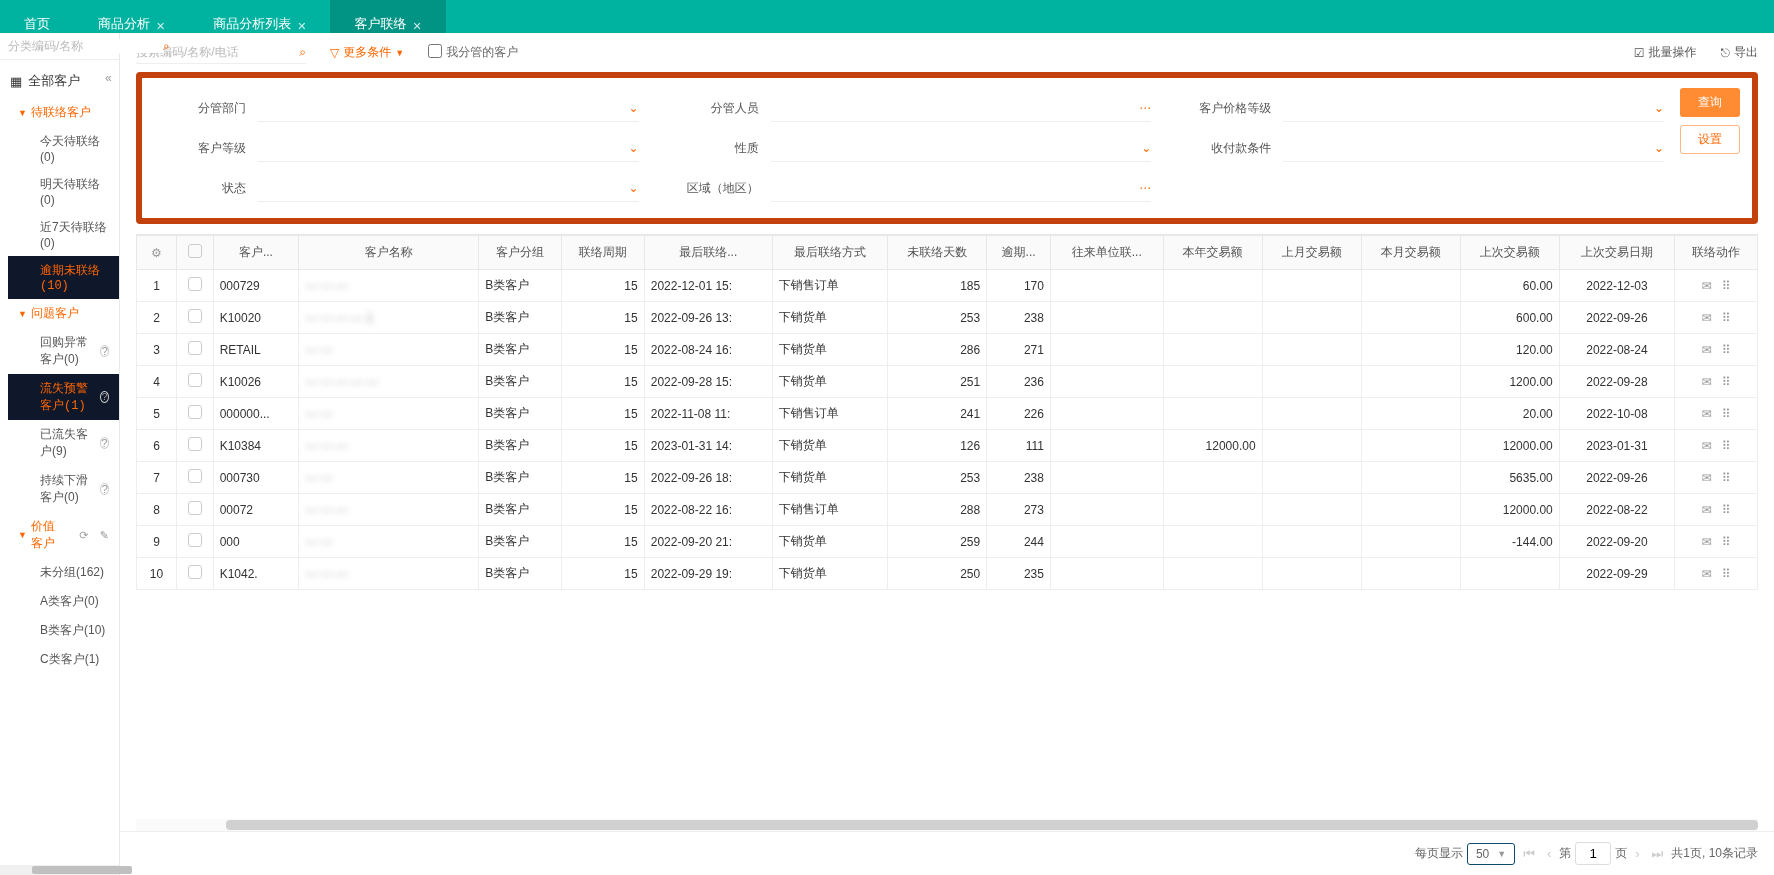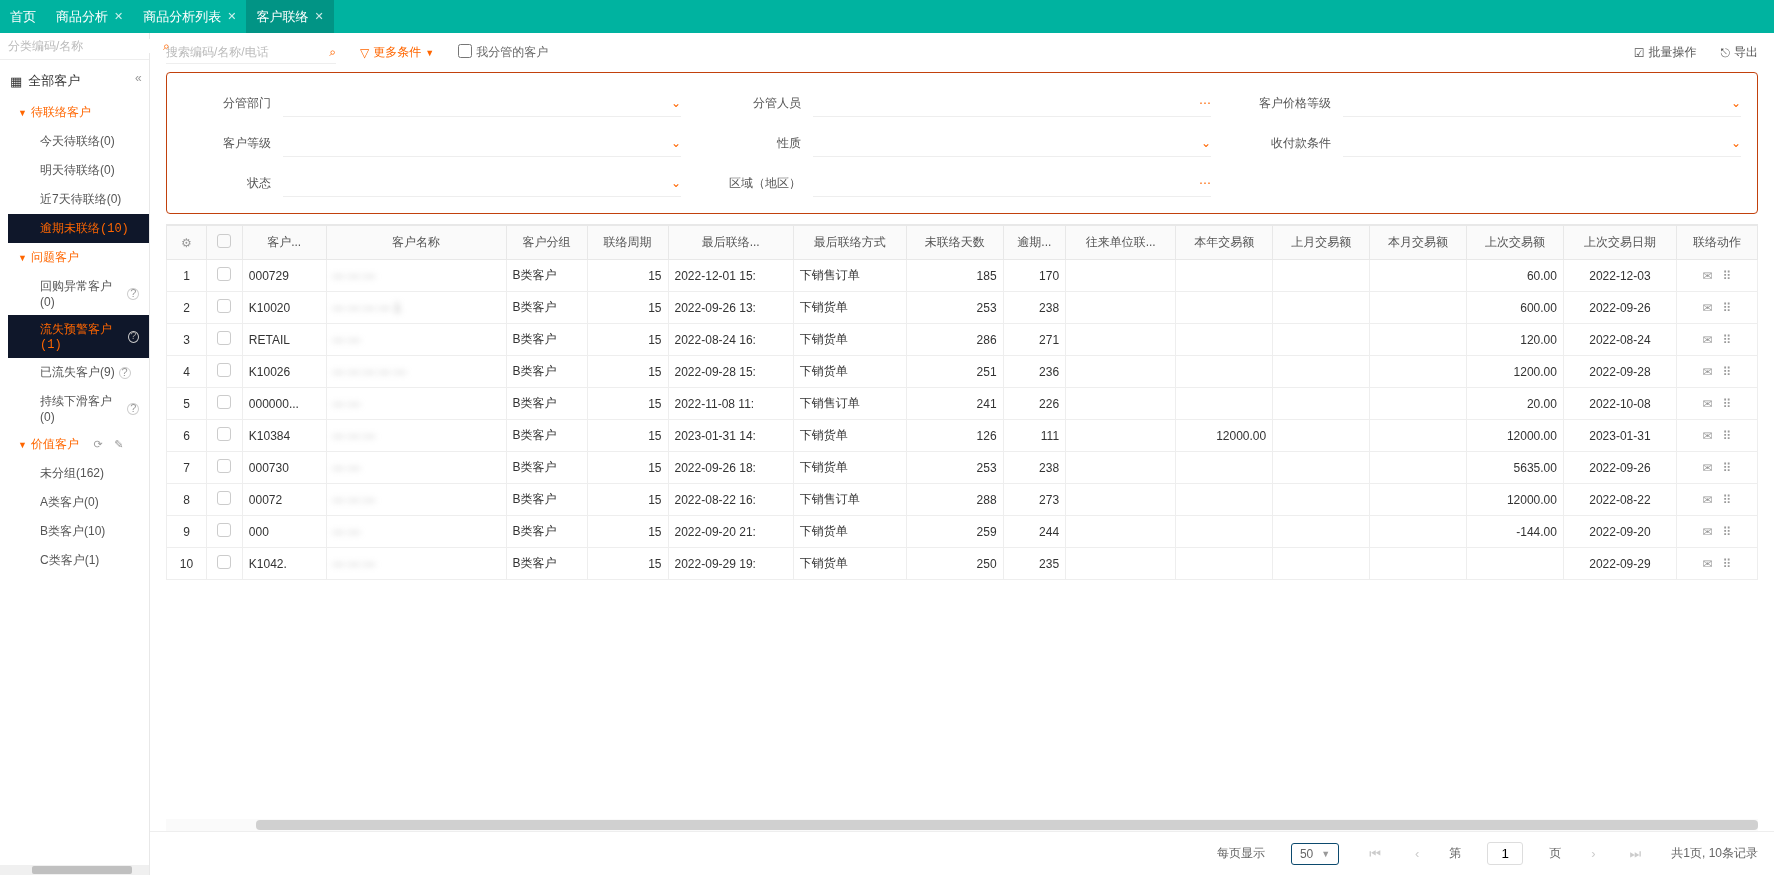--- a/index.html
+++ b/index.html
@@ -1,28 +1,28 @@
 <!DOCTYPE html>
 <html><head>
   <meta charset="utf-8">
   <style>
     * { box-sizing: border-box; margin: 0; padding: 0; }
     body { font-family: "Microsoft YaHei", Arial, sans-serif; font-size: 12px; color: #333; background: #fff; }
     
     
     .top-tabs { display: flex; background: #00b3a0; height: 33px; align-items: stretch; }
-    .top-tab { display: flex; align-items: center; padding: 0 10px; color: #fff; font-size: 13px; cursor: pointer; gap: 6px; }
+    .top-tab { display: flex; align-items: flex-end; padding: 0 24px; color: #fff; font-size: 13px; cursor: pointer; gap: 6px; }
     .top-tab.active { background: #019485; }
     .tab-close { font-size: 11px; opacity: 0.8; }
     
     
     .container { display: flex; height: calc(100vh - 33px); }
     
     
-    .sidebar { width: 150px; border-right: 1px solid #e8e8e8; position: relative; background: #fff; flex-shrink: 0; }
+    .sidebar { width: 120px; border-right: 1px solid #e8e8e8; position: relative; background: #fff; flex-shrink: 0; }
     .sidebar-search { display: flex; align-items: center; border-bottom: 1px solid #eee; padding: 6px 8px; }
     .sidebar-search input { flex: 1; border: none; outline: none; font-size: 12px; color: #333; }
     .sidebar-search input::placeholder { color: #bbb; }
     .search-ico { color: #f60; font-size: 12px; }
     .collapse-btn { position: absolute; right: 0; top: 38px; width: 14px; height: 14px; color: #999; cursor: pointer; }
     .tree { padding: 4px 0 0 0; }
     .tree-root { display: flex; align-items: center; padding: 8px 10px; font-weight: 500; font-size: 13px; }
     .tree-group { padding-left: 8px; }
     .tree-group-hdr { display: flex; align-items: center; padding: 6px 10px; color: #f60; gap: 4px; }
     .tree-group-hdr .caret { font-size: 9px; }
@@ -39,21 +39,21 @@
     .toolbar-search { display: flex; align-items: center; border-bottom: 1px solid #eee; width: 170px; }
     .toolbar-search input { flex: 1; border: none; outline: none; font-size: 12px; padding: 4px 0; }
     .toolbar-search input::placeholder { color: #bbb; }
     .more-cond { color: #f60; display: flex; align-items: center; gap: 4px; cursor: pointer; }
     .chk-my { display: flex; align-items: flex-start; gap: 4px; color: #666; }
     .chk-my input { width: 14px; height: 14px; }
     .spacer { flex: 1; }
     .tb-action { display: flex; align-items: center; gap: 4px; color: #555; cursor: pointer; }
     
     
-    .filter-panel { margin: 0 16px 10px 16px; border: 1px solid #c2410c; border-radius: 4px; padding: 10px 0; display: flex; }
+    .filter-panel { margin: 0 16px 10px 16px; border: 6px solid #c2410c; border-radius: 4px; padding: 10px 0; display: flex; }
     .filter-cols { display: flex; flex: 1; }
     .filter-col { flex: 1; padding: 0 16px; }
     .filter-row { display: flex; align-items: center; height: 40px; }
     .filter-label { width: 100px; text-align: right; color: #555; padding-right: 12px; }
     .filter-field { flex: 1; border-bottom: 1px solid #eee; height: 28px; display: flex; align-items: center; justify-content: flex-end; color: #f60; }
     .filter-field.dots { color: #f60; }
     .filter-actions { width: 72px; padding: 0 12px 0 0; display: flex; flex-direction: column; gap: 8px; }
     .btn { border-radius: 3px; padding: 5px 14px; font-size: 12px; cursor: pointer; border: 1px solid transparent; text-align: center; }
     .btn-primary { background: #ff8c33; color: #fff; }
     .btn-outline { background: #fff; color: #f60; border: 1px solid #ffb380; }
@@ -70,21 +70,21 @@
     .gear-cell { width: 40px; }
     .gear-ico { color: #999; }
     .act-cell { display: flex; gap: 10px; justify-content: center; }
     .act-ico { color: #999; cursor: pointer; }
     .blur { filter: blur(3px); color: #999; }
     
     .hscroll-main { height: 12px; background: #fafafa; margin: 0 16px; position: relative; }
     .hscroll-main .thumb { position: absolute; left: 90px; right: 0; height: 10px; top: 1px; background: #d0d0d0; border-radius: 4px; }
     
     
-    .pager { display: flex; align-items: center; justify-content: flex-end; padding: 10px 16px; gap: 26px; color: #666; border-top: 1px solid #eee; }
+    .pager { display: flex; align-items: center; justify-content: flex-end; padding: 10px 16px; gap: 4px; color: #666; border-top: 1px solid #eee; }
     .pg-sel { border: 1px solid #0c4a6e; padding: 3px 8px; border-radius: 3px; display: flex; align-items: center; gap: 8px; }
     .pg-btn { color: #ccc; cursor: pointer; padding: 0 4px; font-size: 13px; }
     .pg-input { width: 36px; border: 1px solid #ddd; padding: 3px 4px; text-align: center; border-radius: 3px; }
   </style>
 </head>
 <body>
 
 <div class="top-tabs">
   <div class="top-tab">
       <span>首页</span>
@@ -256,20 +256,24 @@
                 <span>⌄</span>
               </span>
             </div>
           <div class="filter-row">
               <span class="filter-label">收付款条件</span>
               <span class="filter-field">
                 <span>⌄</span>
               </span>
             </div>
         </div>
+      </div>
+      <div class="filter-actions">
+        <button class="btn btn-primary">查询</button>
+        <button class="btn btn-outline">设置</button>
       </div>
     </div>
 
     <div class="table-wrap">
       <table>
         <thead>
           <tr>
             <th class="gear-cell"><span class="gear-ico">⚙</span></th>
             <th><span class="chkbx"></span></th>
             <th><span>客户...</span></th>

